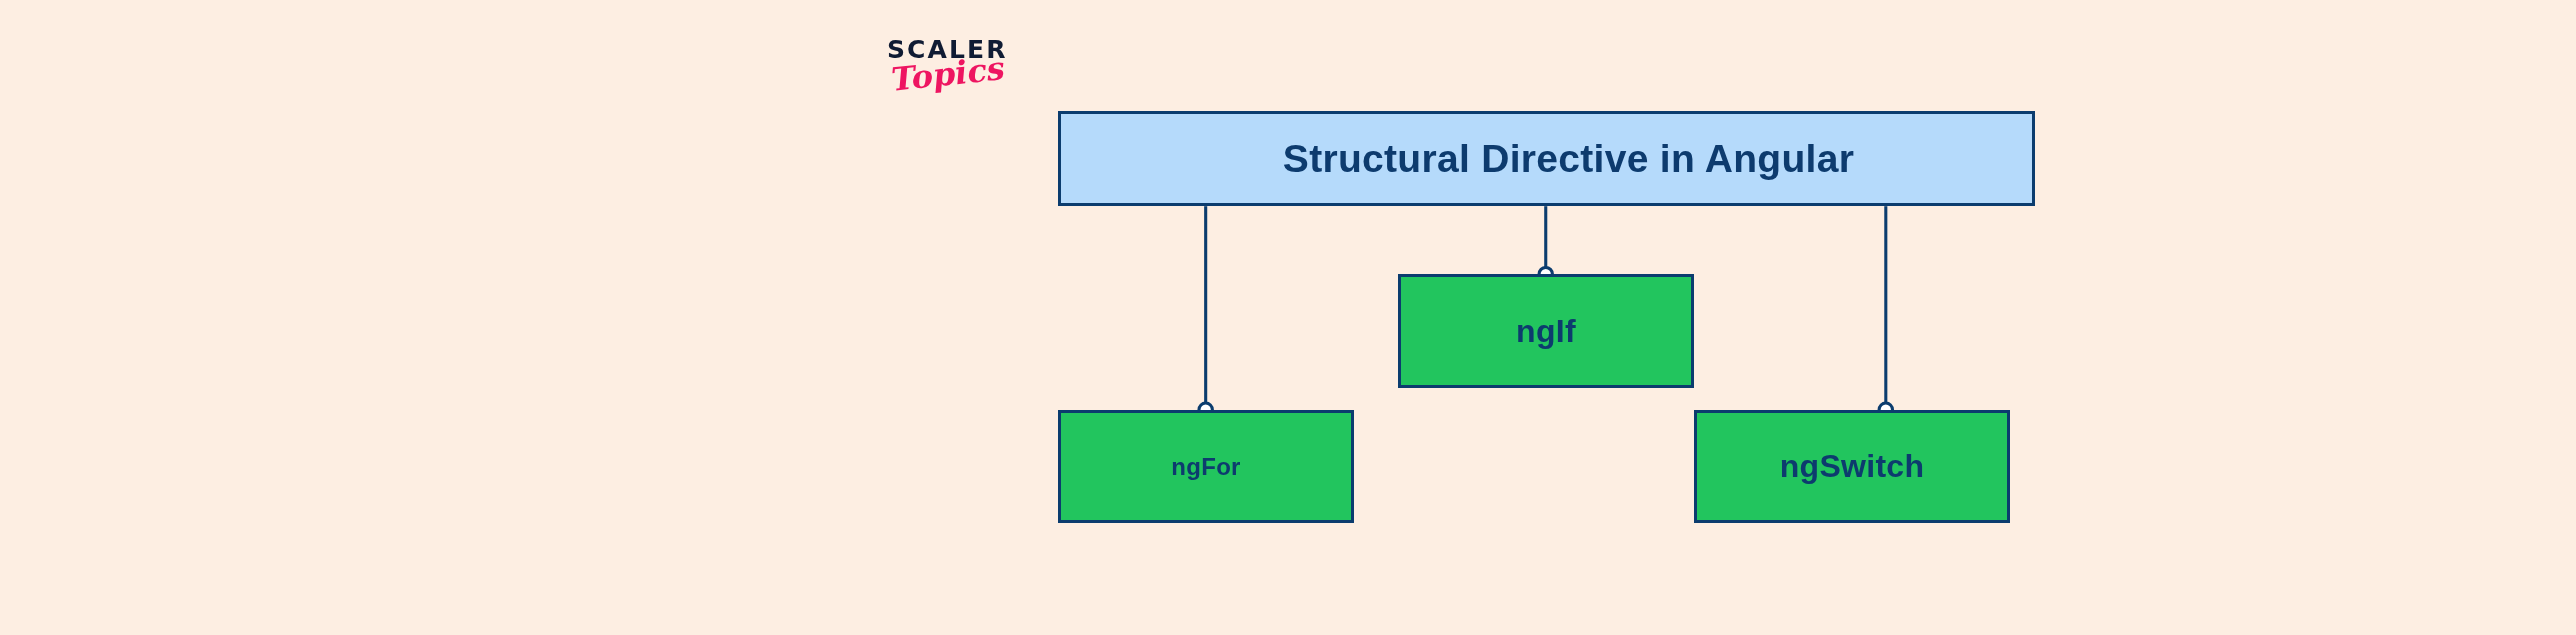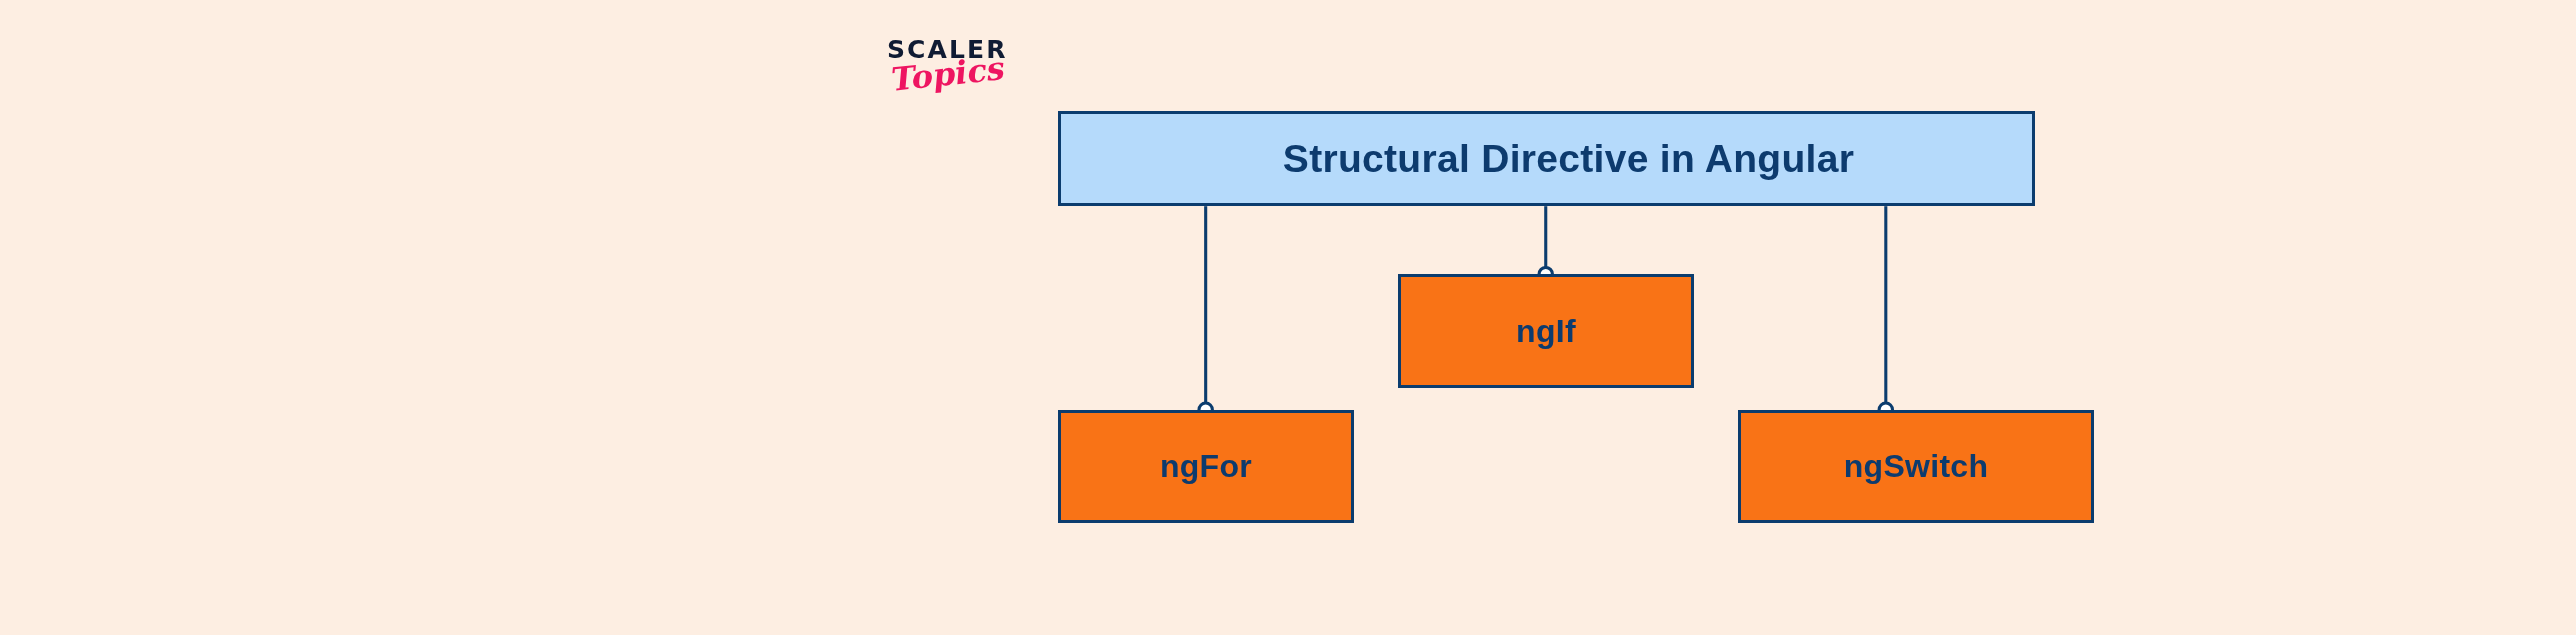--- a/index.html
+++ b/index.html
@@ -67,21 +67,21 @@
   }
 
   
   .node {
     position: absolute;
     box-sizing: border-box;
     display: flex;
     align-items: center;
     justify-content: center;
     border: 3.1px solid #0B3C6E;
-    background: #f97316;
+    background: #22c55e;
   }
   .node-label {
     font-family: "Liberation Sans", sans-serif;
     font-weight: 700;
     color: #0D3B6E;
     white-space: nowrap;
     letter-spacing: 0.3px;
   }
 
   
@@ -110,28 +110,28 @@
   }
 
   
   #node-ngfor {
     left: 1058px;
     top: 410px;
     width: 296px;
     height: 113px;
   }
   #node-ngfor .node-label {
-    font-size: 32px;
+    font-size: 24px;
   }
 
   
   #node-ngswitch {
-    left: 1738px;
+    left: 1694px;
     top: 410px;
-    width: 356px;
+    width: 316px;
     height: 113px;
   }
   #node-ngswitch .node-label {
     font-size: 32px;
   }
 </style>
 </head>
 <body>
 
 <div id="canvas">

